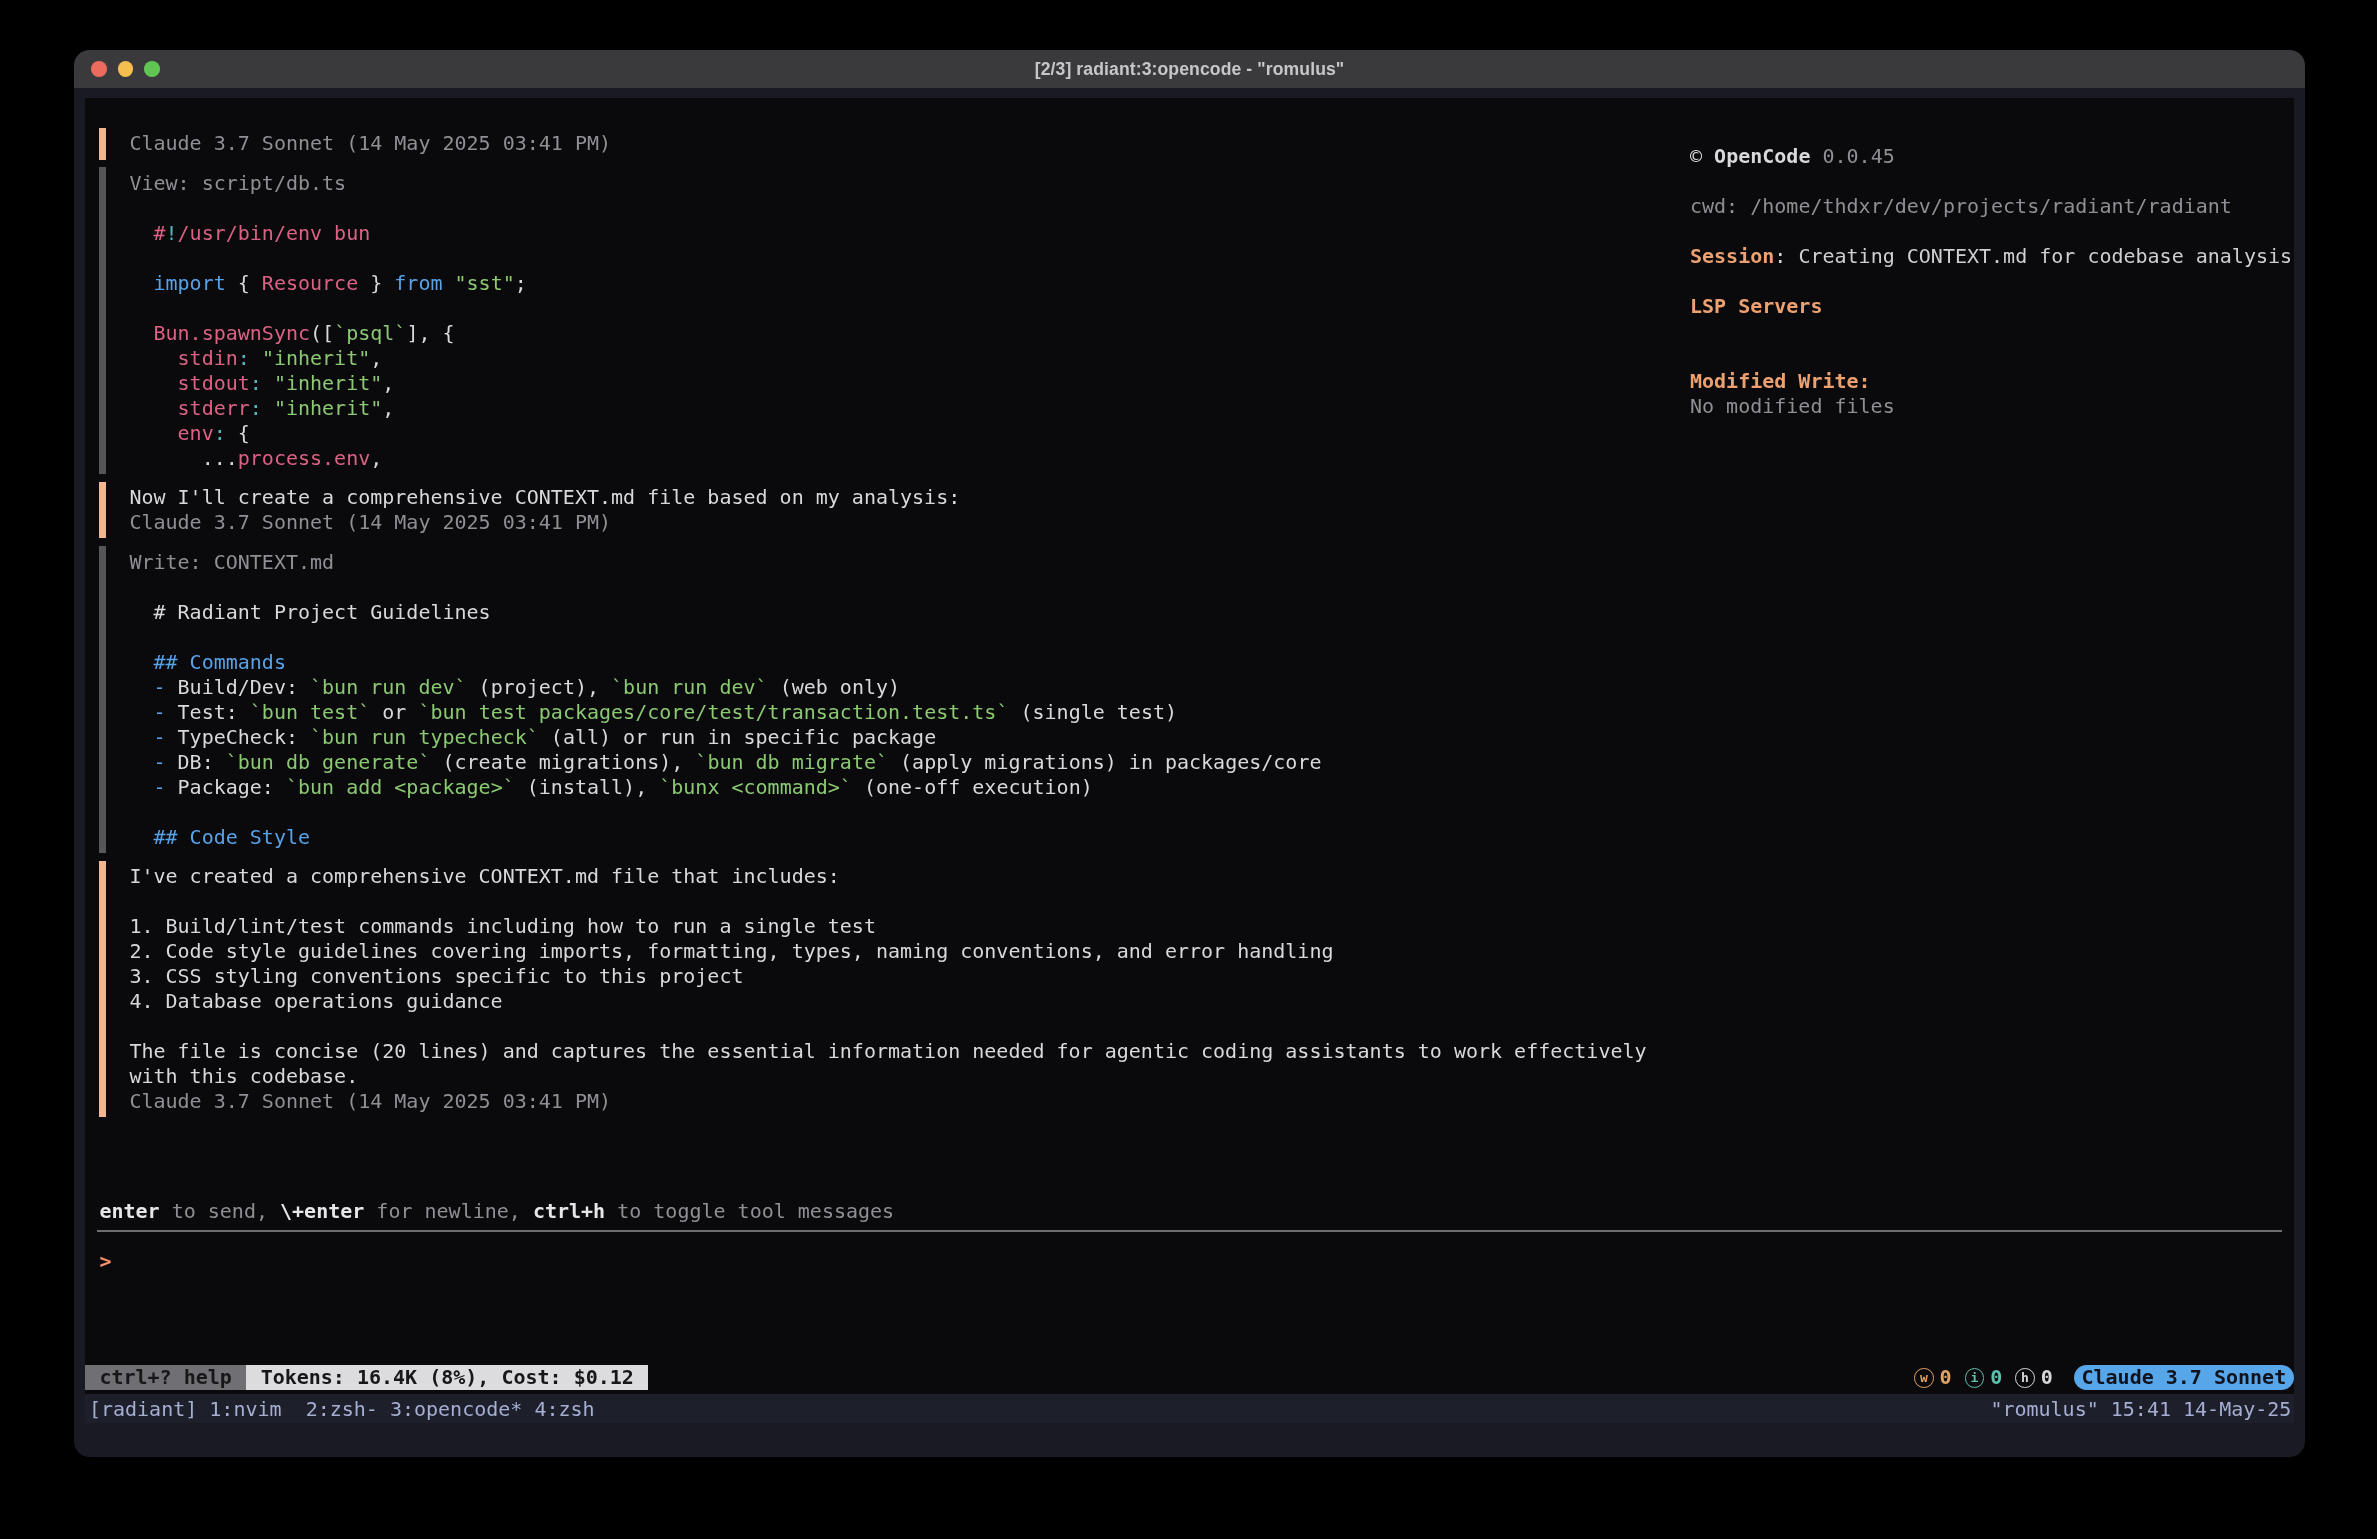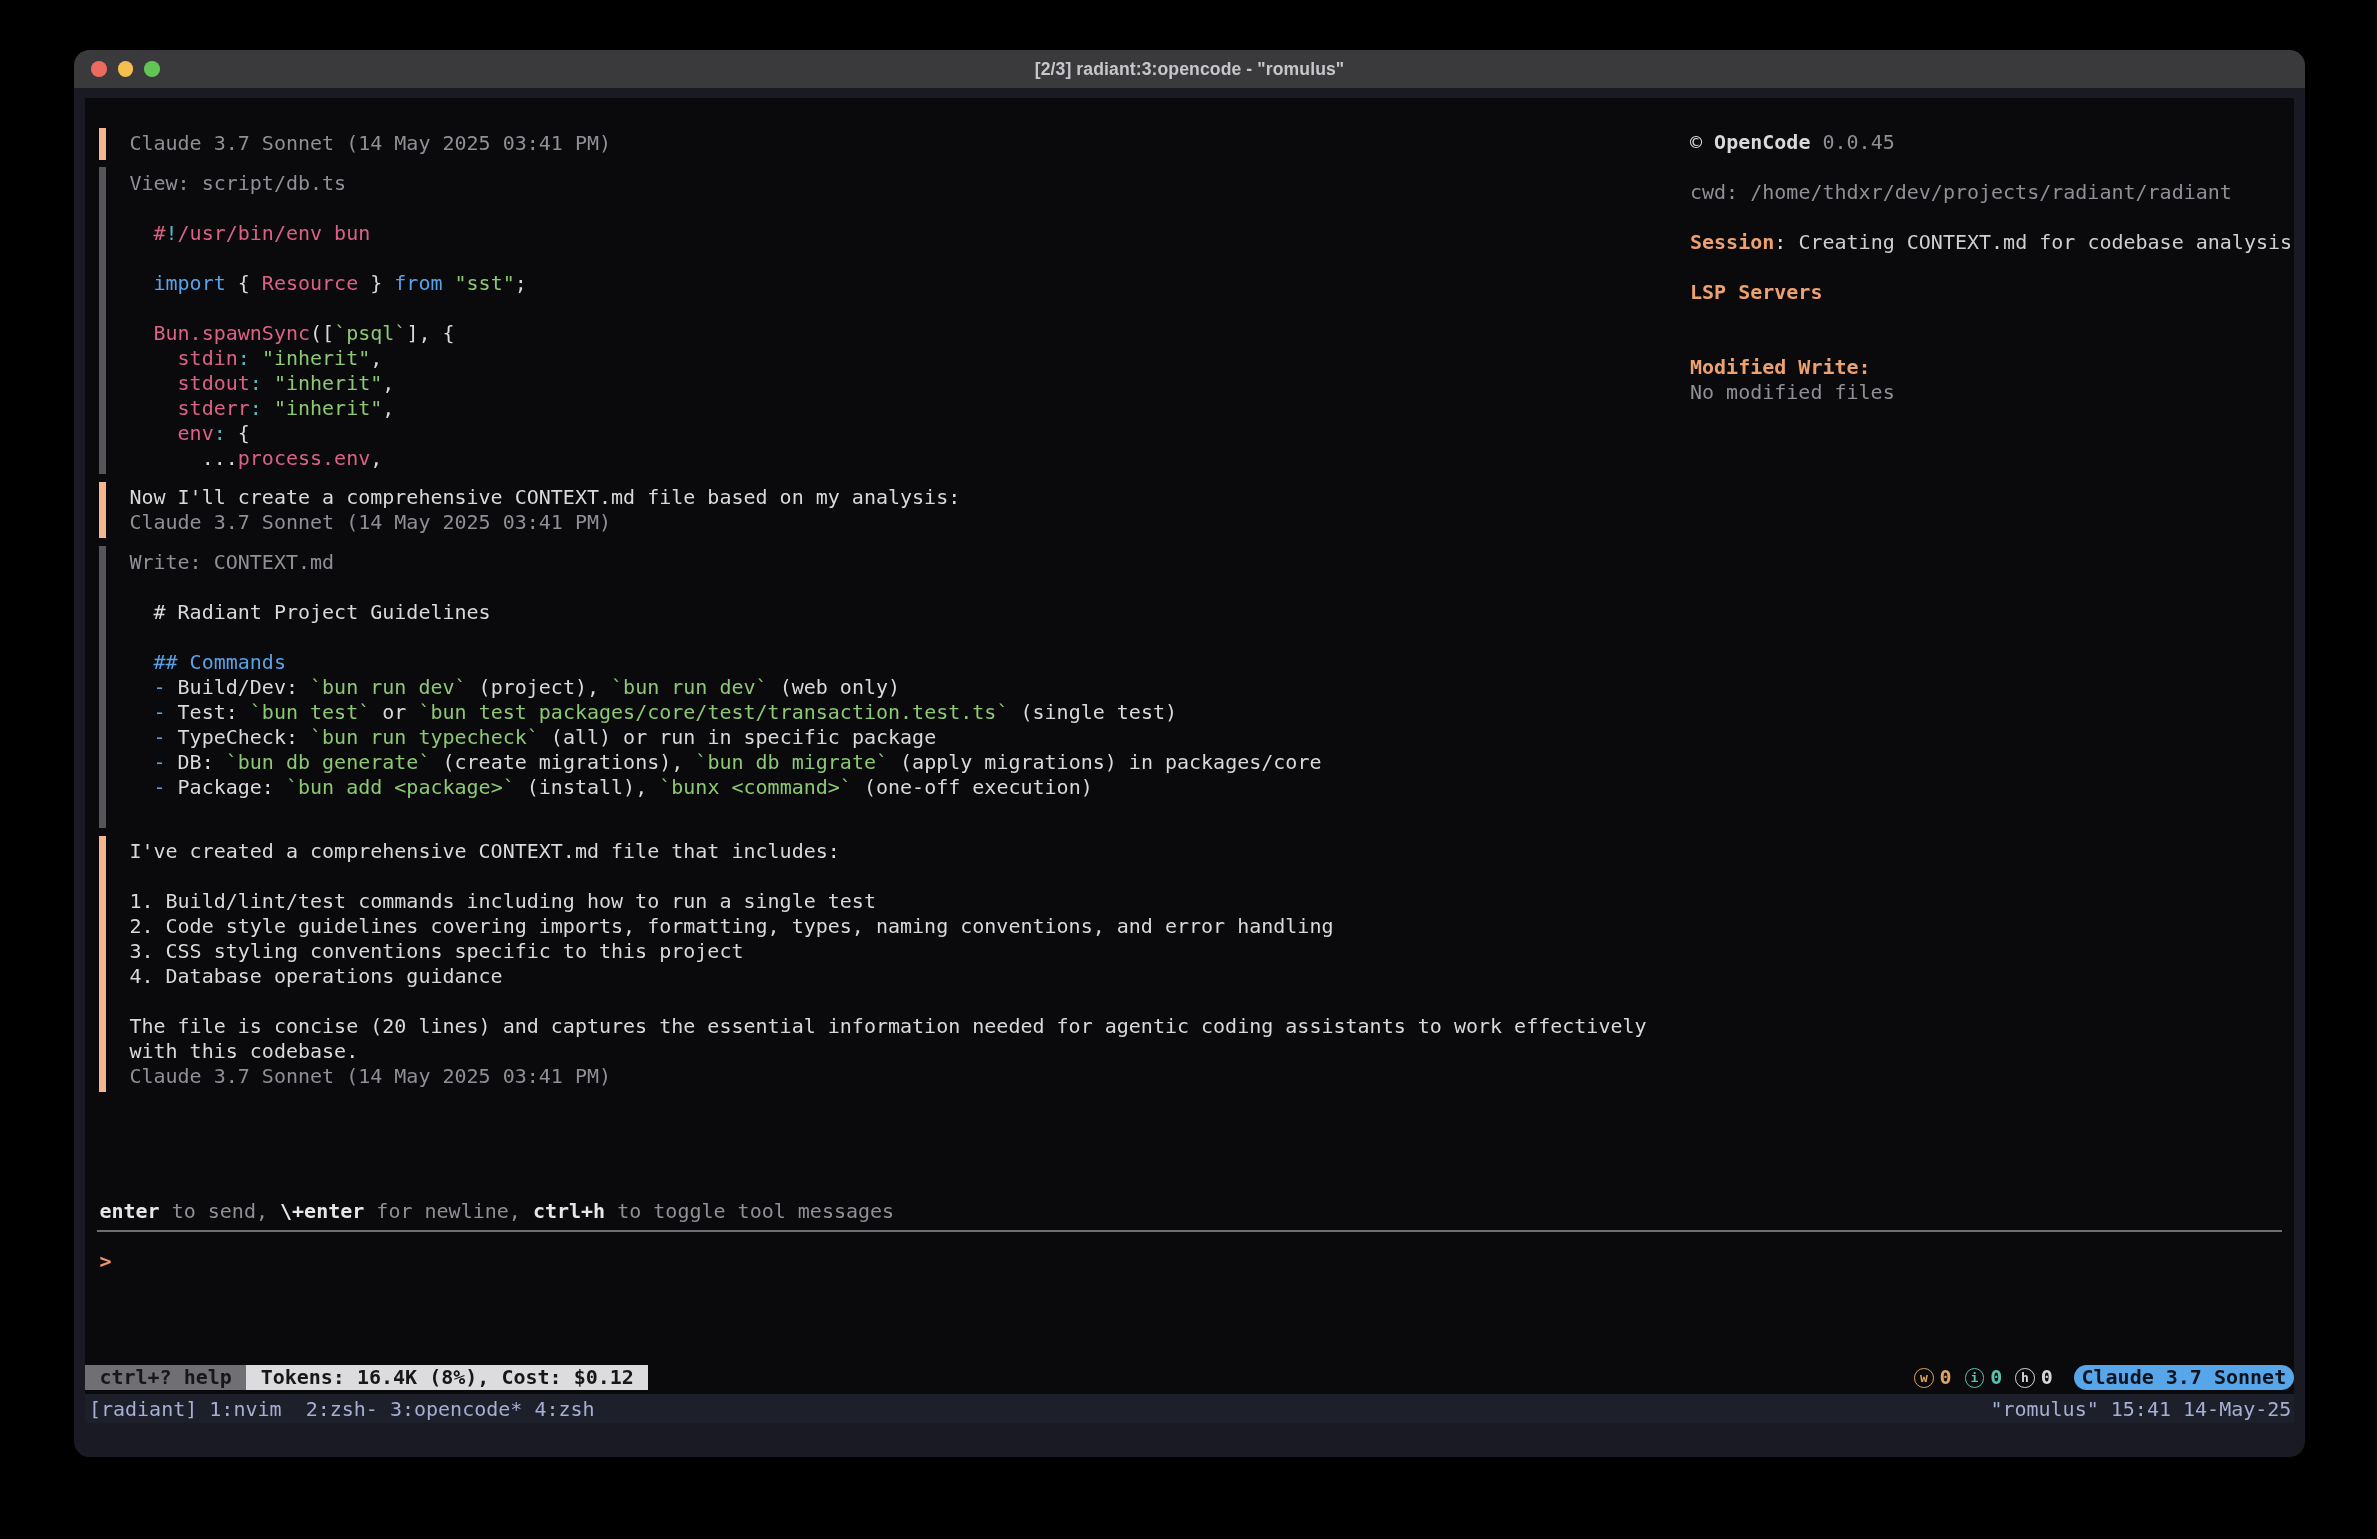--- a/index.html
+++ b/index.html
@@ -41,21 +41,21 @@
   .block{position:relative;padding-left:30px;margin-bottom:14.4px;}
   .block::before{content:"";position:absolute;left:0;top:-3.3px;bottom:-3.3px;width:6.5px;}
   .block.bar-orange::before{background:var(--bar-orange);}
   .block.bar-gray::before{background:var(--bar-gray);}
   .row{height:var(--cell);white-space:pre;}
   .c-txt{color:var(--text);} .c-dim{color:var(--dim);}
   .c-blue{color:var(--blue);} .c-pink{color:var(--pink);}
   .c-green{color:var(--green);} .c-teal{color:var(--teal);}
 
   
-  .sidebar{position:absolute;left:1605px;top:32px;width:604px;}
+  .sidebar{position:absolute;left:1605px;top:46px;width:604px;}
   .srow{min-height:var(--cell);white-space:pre-wrap;}
   .sgap{height:var(--cell);}
   .s-logo{color:var(--text);}
   .s-app{color:var(--text);font-weight:bold;}
   .s-dim{color:var(--dim);}
   .s-accent{color:var(--accent);font-weight:bold;}
   .s-val{color:#cfcfd2;}
 
   
   .help{padding-left:14.4px;height:var(--cell);white-space:pre;color:var(--dim);}
@@ -126,20 +126,21 @@
             <div class="row">&nbsp;</div>
             <div class="row"><span class="c-txt">  # Radiant Project Guidelines</span></div>
             <div class="row">&nbsp;</div>
             <div class="row"><span class="c-blue">  ## Commands</span></div>
             <div class="row"><span class="c-txt">  </span><span class="c-blue">-</span><span class="c-txt"> Build/Dev: </span><span class="c-green">`bun run dev`</span><span class="c-txt"> (project), </span><span class="c-green">`bun run dev`</span><span class="c-txt"> (web only)</span></div>
             <div class="row"><span class="c-txt">  </span><span class="c-blue">-</span><span class="c-txt"> Test: </span><span class="c-green">`bun test`</span><span class="c-txt"> or </span><span class="c-green">`bun test packages/core/test/transaction.test.ts`</span><span class="c-txt"> (single test)</span></div>
             <div class="row"><span class="c-txt">  </span><span class="c-blue">-</span><span class="c-txt"> TypeCheck: </span><span class="c-green">`bun run typecheck`</span><span class="c-txt"> (all) or run in specific package</span></div>
             <div class="row"><span class="c-txt">  </span><span class="c-blue">-</span><span class="c-txt"> DB: </span><span class="c-green">`bun db generate`</span><span class="c-txt"> (create migrations), </span><span class="c-green">`bun db migrate`</span><span class="c-txt"> (apply migrations) in packages/core</span></div>
             <div class="row"><span class="c-txt">  </span><span class="c-blue">-</span><span class="c-txt"> Package: </span><span class="c-green">`bun add &lt;package&gt;`</span><span class="c-txt"> (install), </span><span class="c-green">`bunx &lt;command&gt;`</span><span class="c-txt"> (one-off execution)</span></div>
             <div class="row">&nbsp;</div>
+            <div class="row"><span class="c-blue">  ## Code Style</span></div>
           </div>
           <div class="block bar-orange">
             <div class="row"><span class="c-txt">I've created a comprehensive CONTEXT.md file that includes:</span></div>
             <div class="row">&nbsp;</div>
             <div class="row"><span class="c-txt">1. Build/lint/test commands including how to run a single test</span></div>
             <div class="row"><span class="c-txt">2. Code style guidelines covering imports, formatting, types, naming conventions, and error handling</span></div>
             <div class="row"><span class="c-txt">3. CSS styling conventions specific to this project</span></div>
             <div class="row"><span class="c-txt">4. Database operations guidance</span></div>
             <div class="row">&nbsp;</div>
             <div class="row"><span class="c-txt">The file is concise (20 lines) and captures the essential information needed for agentic coding assistants to work effectively</span></div>

